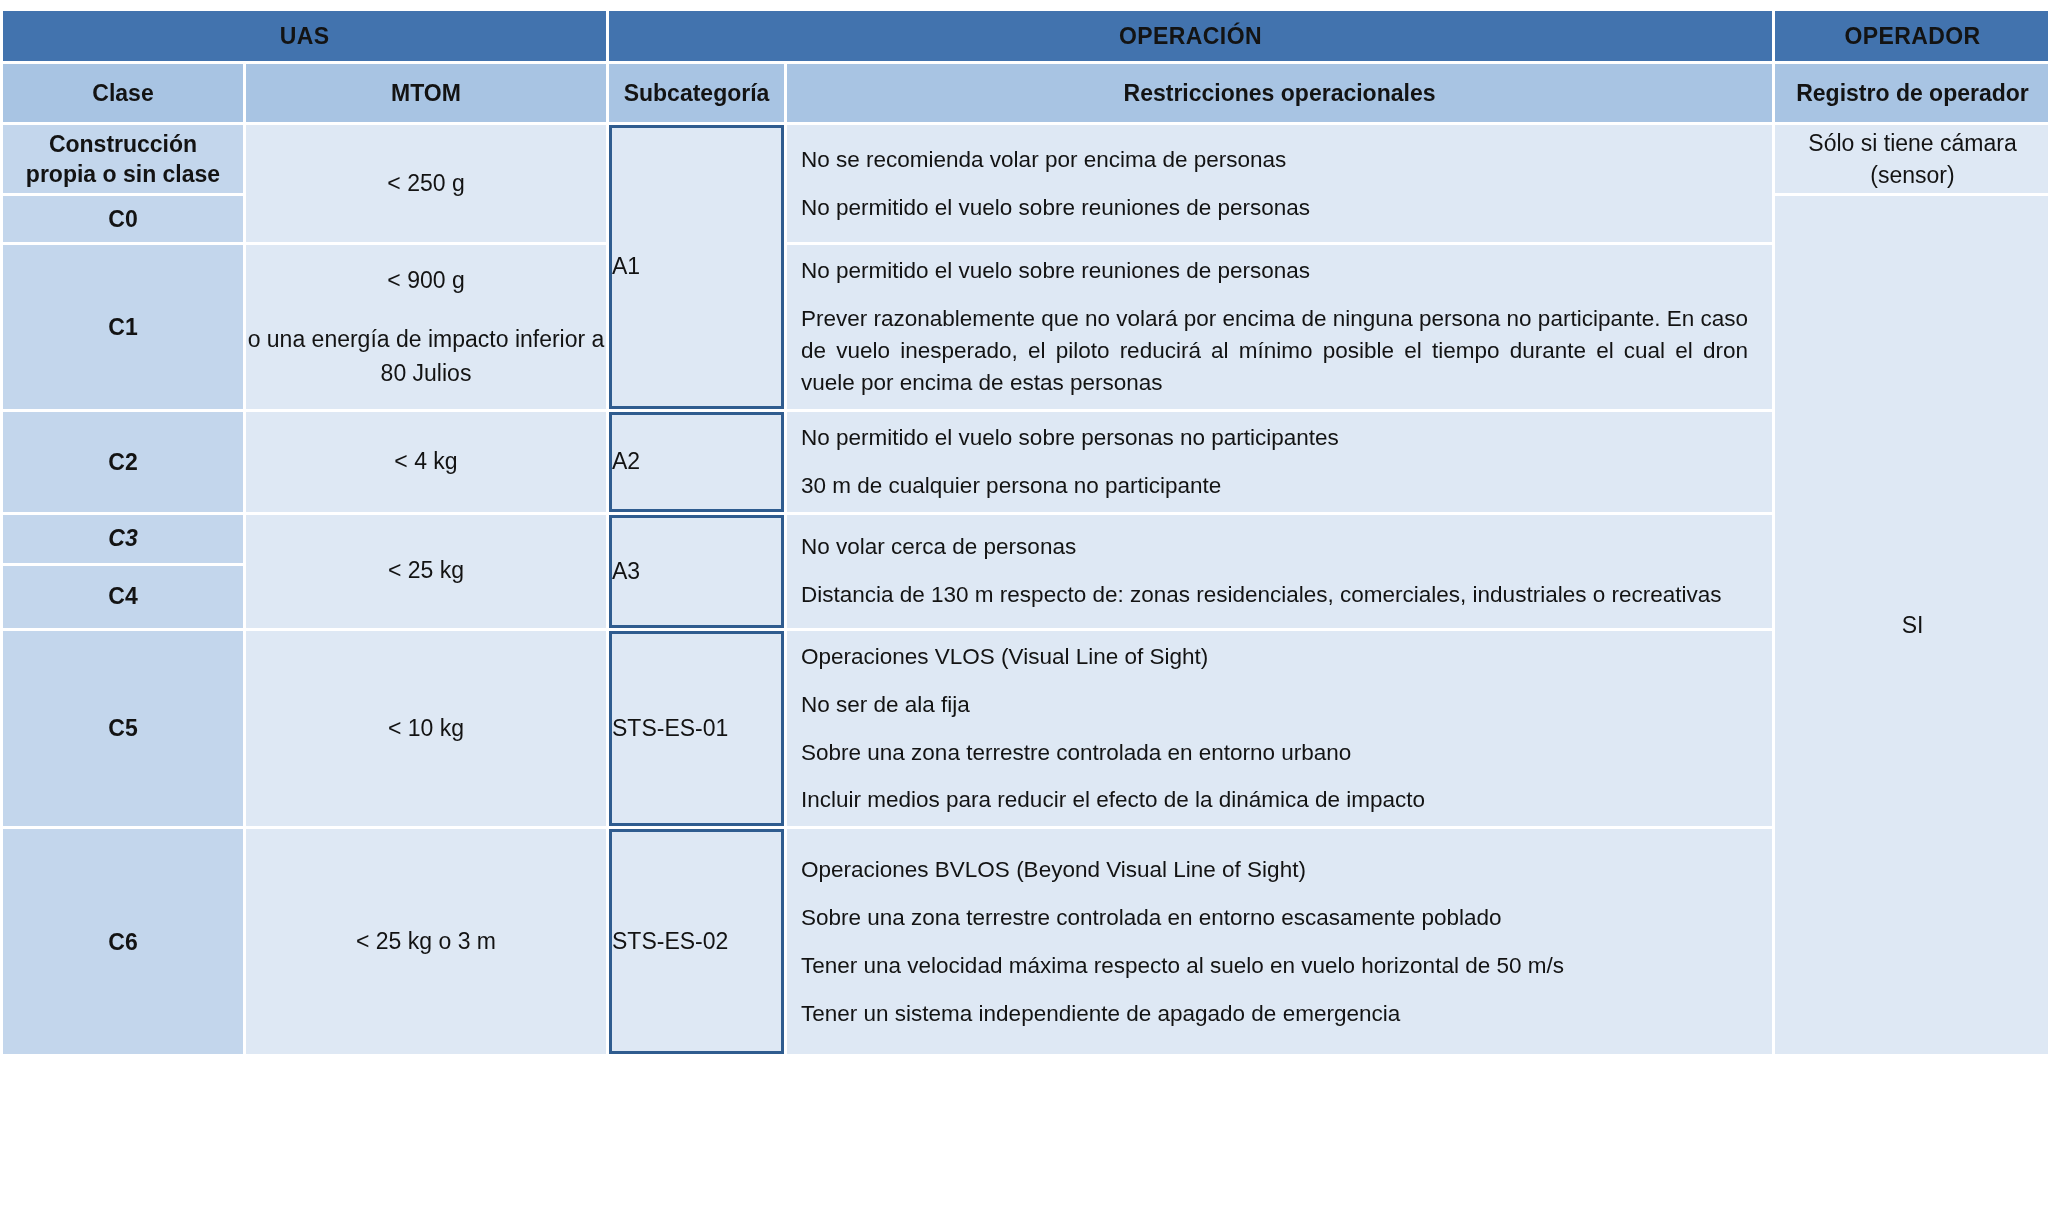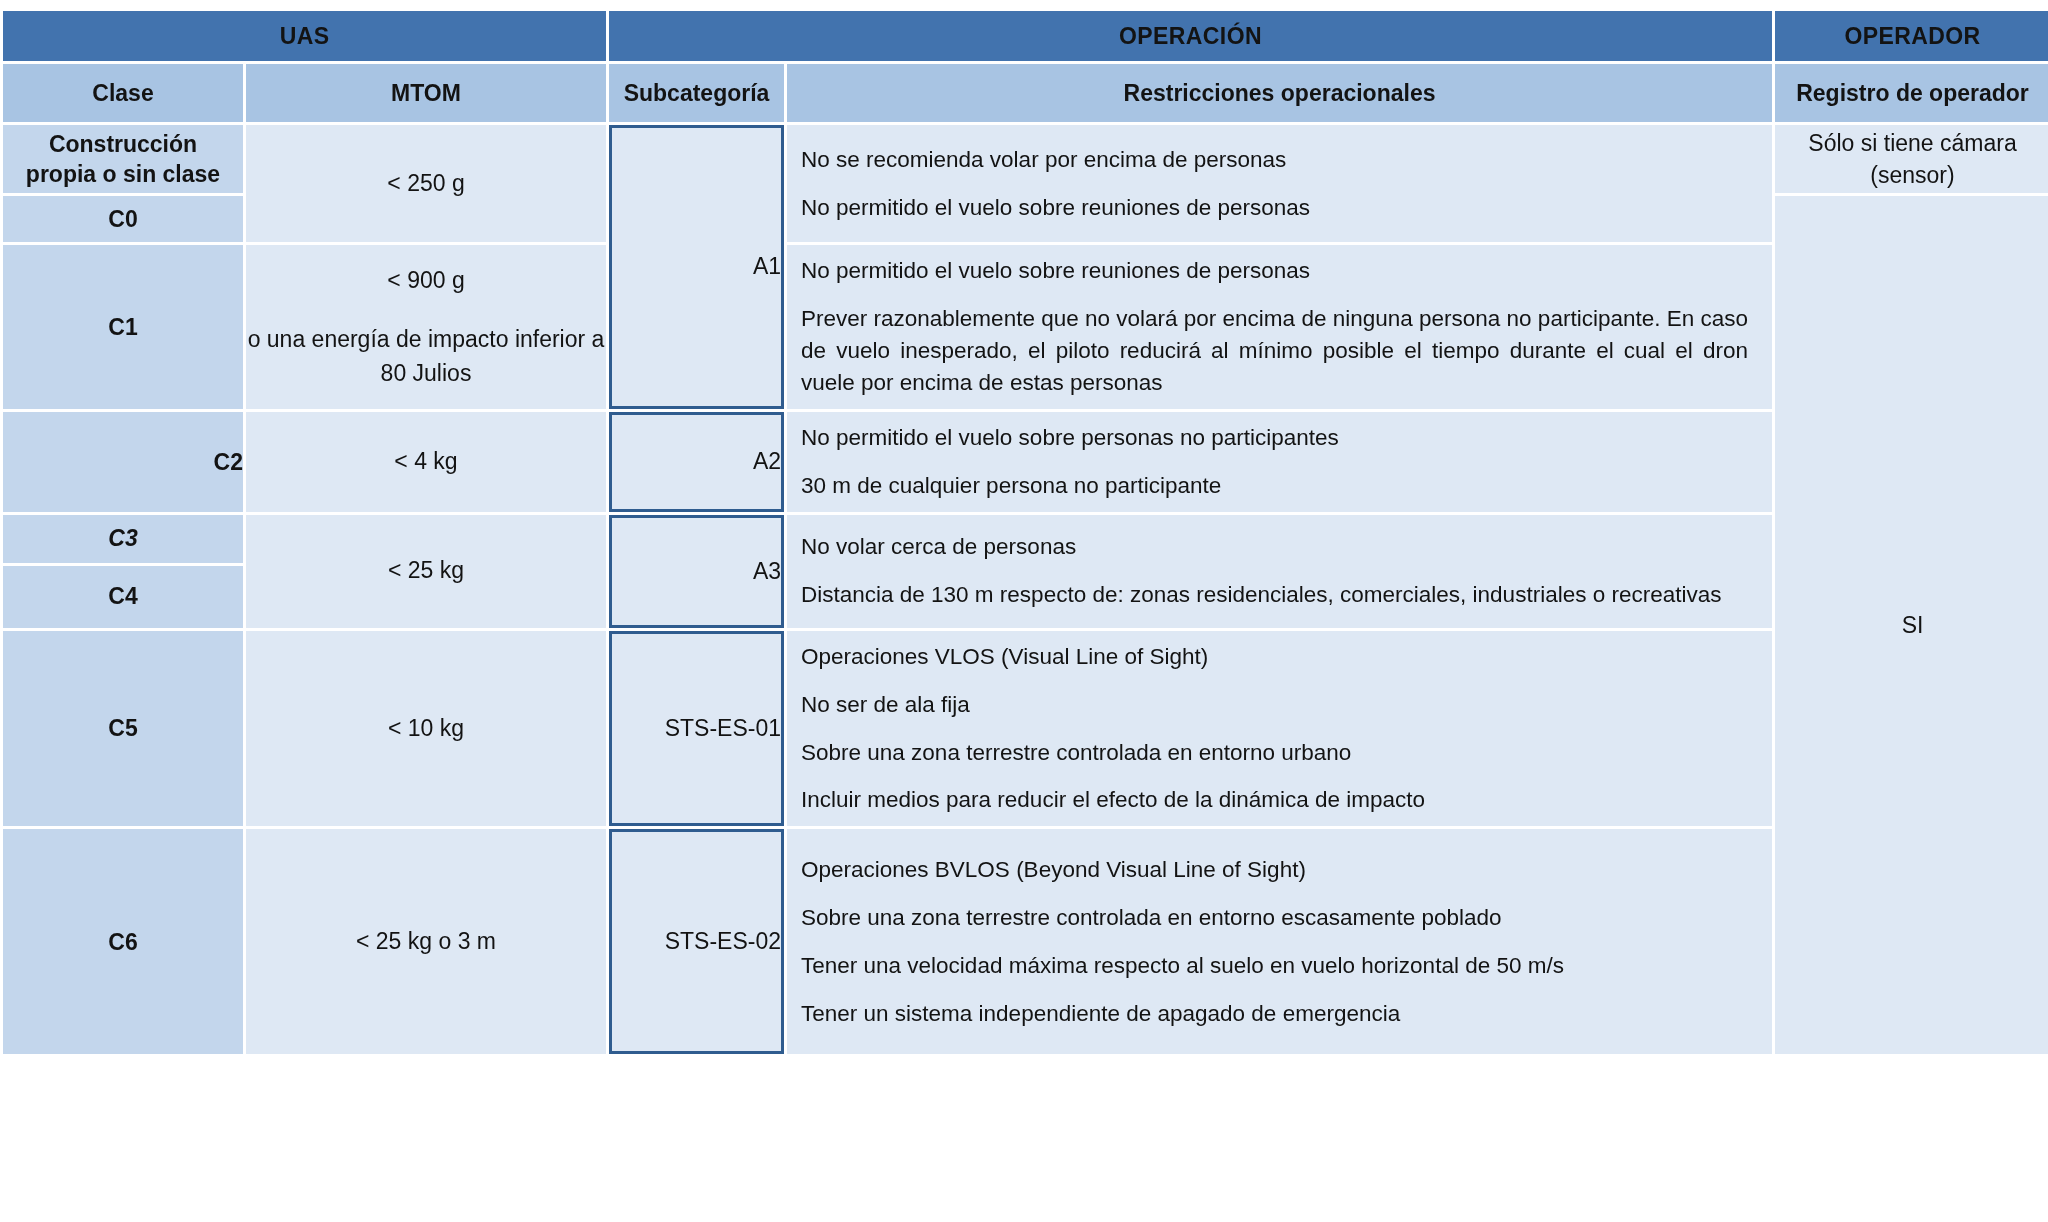--- a/index.html
+++ b/index.html
@@ -68,21 +68,21 @@
     background:#dee8f4;
     font-size:23px;
     text-align:center;
     line-height:1.45;
   }
   
   .subcell{
     background:#dee8f4;
     border:3px solid #2f5c8f;
     font-size:23px;
-    text-align:right;
+    text-align:left;
   }
   
   .restr{
     background:#dee8f4;
     font-size:22.5px;
     text-align:left;
     padding:10px 14px 10px 14px !important;
     line-height:1.42;
   }
   .restr p{margin:0 10px 16px 0;}
@@ -153,21 +153,21 @@
       <p class="mtomline">&lt; 900 g</p>
       <p class="mtomline">o una energía de impacto inferior a 80 Julios</p>
     </td>
     <td class="restr">
       <p>No permitido el vuelo sobre reuniones de personas</p>
       <p class="just">Prever razonablemente que no volará por encima de ninguna persona no participante. En caso de vuelo inesperado, el piloto reducirá al mínimo posible el tiempo durante el cual el dron vuele por encima de estas personas</p>
     </td>
   </tr>
 
   <tr>
-    <td class="classcell" style="height:88px;text-align:right;">C2</td>
+    <td class="classcell" style="height:88px;">C2</td>
     <td class="cell">&lt; 4 kg</td>
     <td class="subcell">A2</td>
     <td class="restr">
       <p>No permitido el vuelo sobre personas no participantes</p>
       <p>30 m de cualquier persona no participante</p>
     </td>
   </tr>
 
   <tr>
     <td class="classcell" style="height:48px;font-style:italic;">C3</td>

